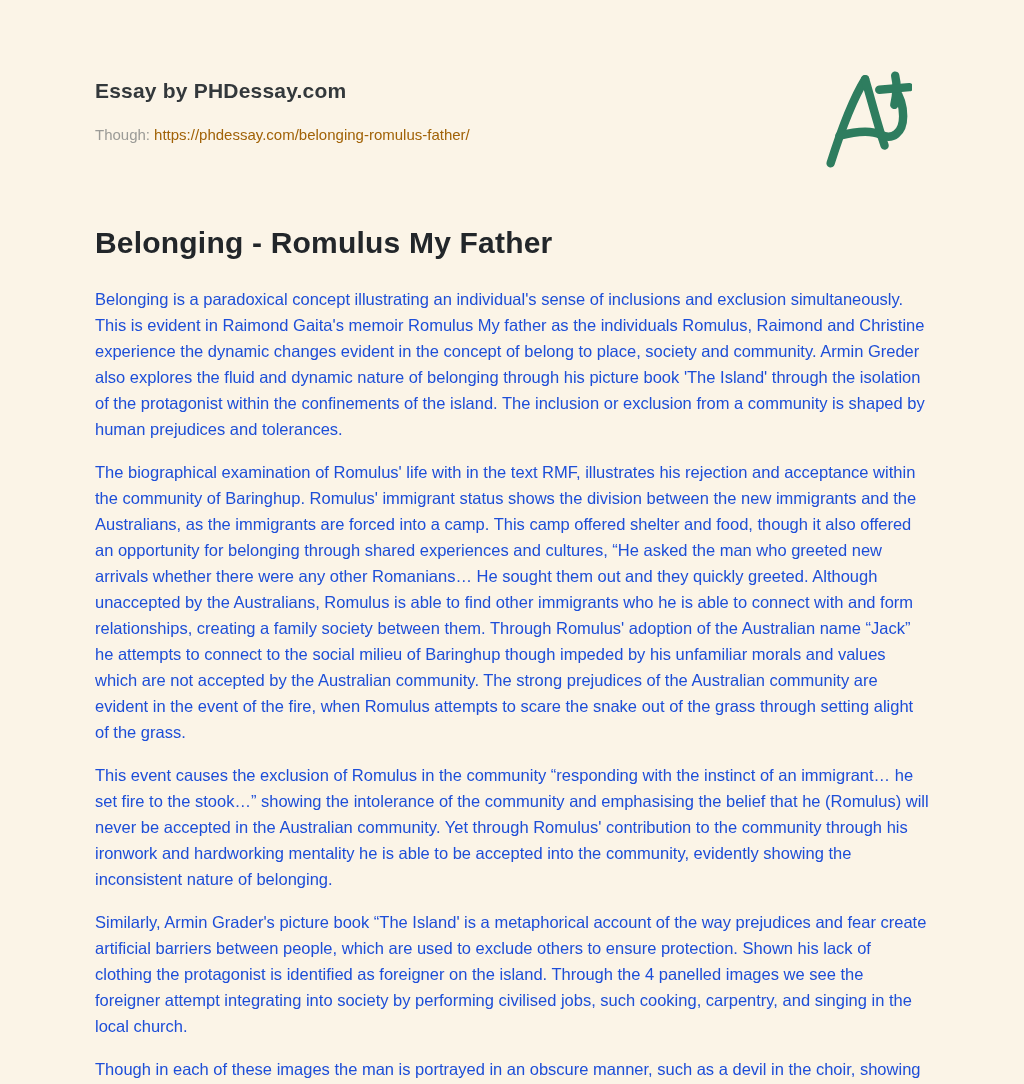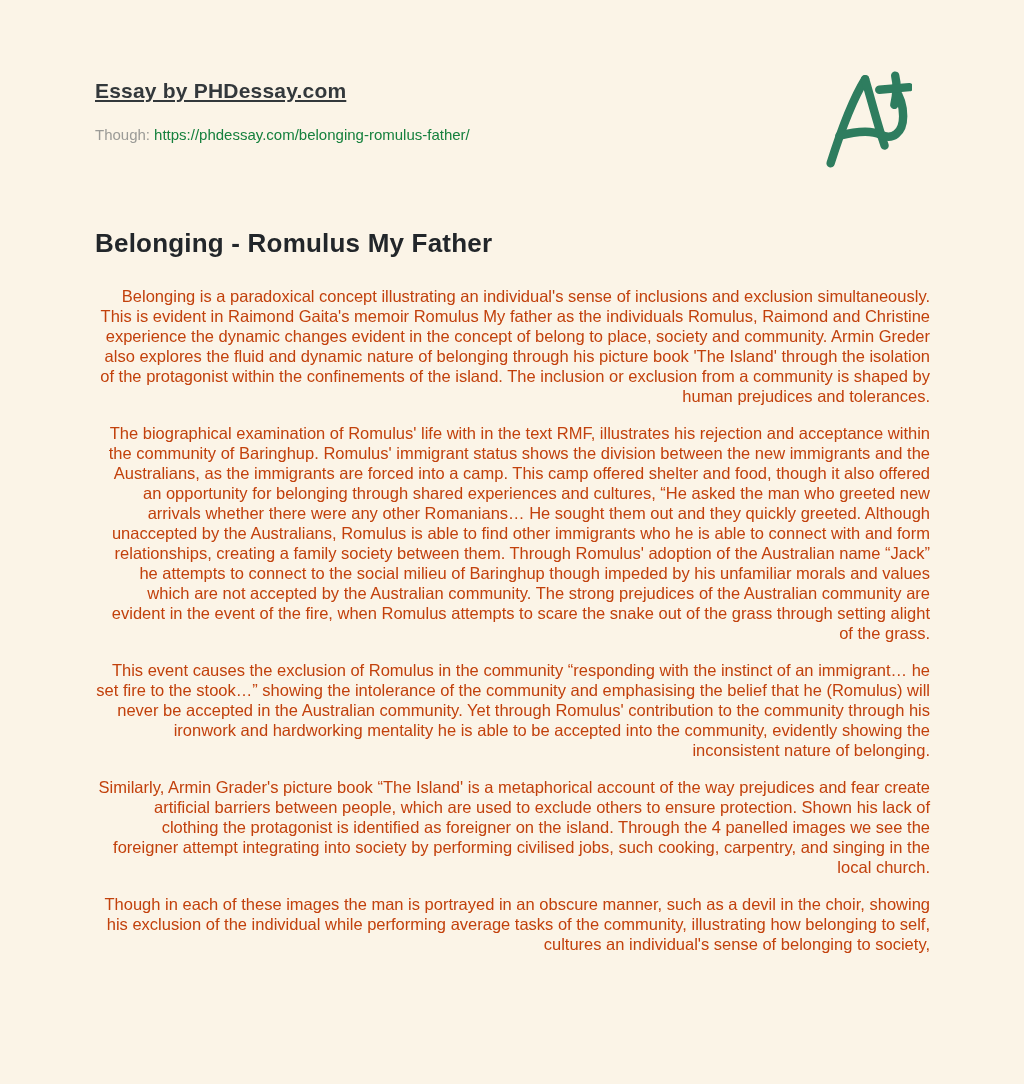--- a/index.html
+++ b/index.html
@@ -16,61 +16,59 @@
   }
   .content {
     padding: 78px 94px 0 95px;
   }
   .byline {
     font-size: 21px;
     line-height: 26px;
     font-weight: 700;
     color: #33383b;
     letter-spacing: 0.2px;
-    text-decoration: underline;
   }
   .source-line {
     margin-top: 22px;
     font-size: 15px;
     line-height: 18px;
     color: #9b9b97;
   }
   .source-line a {
-    color: #15803d;
+    color: #a16207;
     text-decoration: none;
     margin-left: 4px;
   }
   .logo {
     position: absolute;
     left: 820px;
     top: 68px;
     width: 92px;
     height: 102px;
   }
   .logo svg {
     width: 100%;
     height: 100%;
   }
   h1.title {
     margin: 80px 0 0 0;
-    font-size: 26px;
+    font-size: 30px;
     line-height: 38px;
     font-weight: 700;
     color: #22262a;
     letter-spacing: 0.2px;
   }
   .essay {
     margin-top: 24px;
   }
   .essay p {
     margin: 0 0 17px 0;
     font-size: 16.5px;
-    line-height: 20px;
-    color: #c2410c;
-    text-align: right;
+    line-height: 26px;
+    color: #1d4ed8;
   }
 </style>
 </head>
 <body>
 
 <div class="logo">
   <svg viewBox="0 0 104 112" fill="none" xmlns="http://www.w3.org/2000/svg">
     <g stroke="#2e7d5f" stroke-width="9.5" stroke-linecap="round" fill="none">
       <path d="M12,106 C24,68 38,32 51,11"></path>
       <path d="M51,11 C59,38 65,62 73,86"></path>

